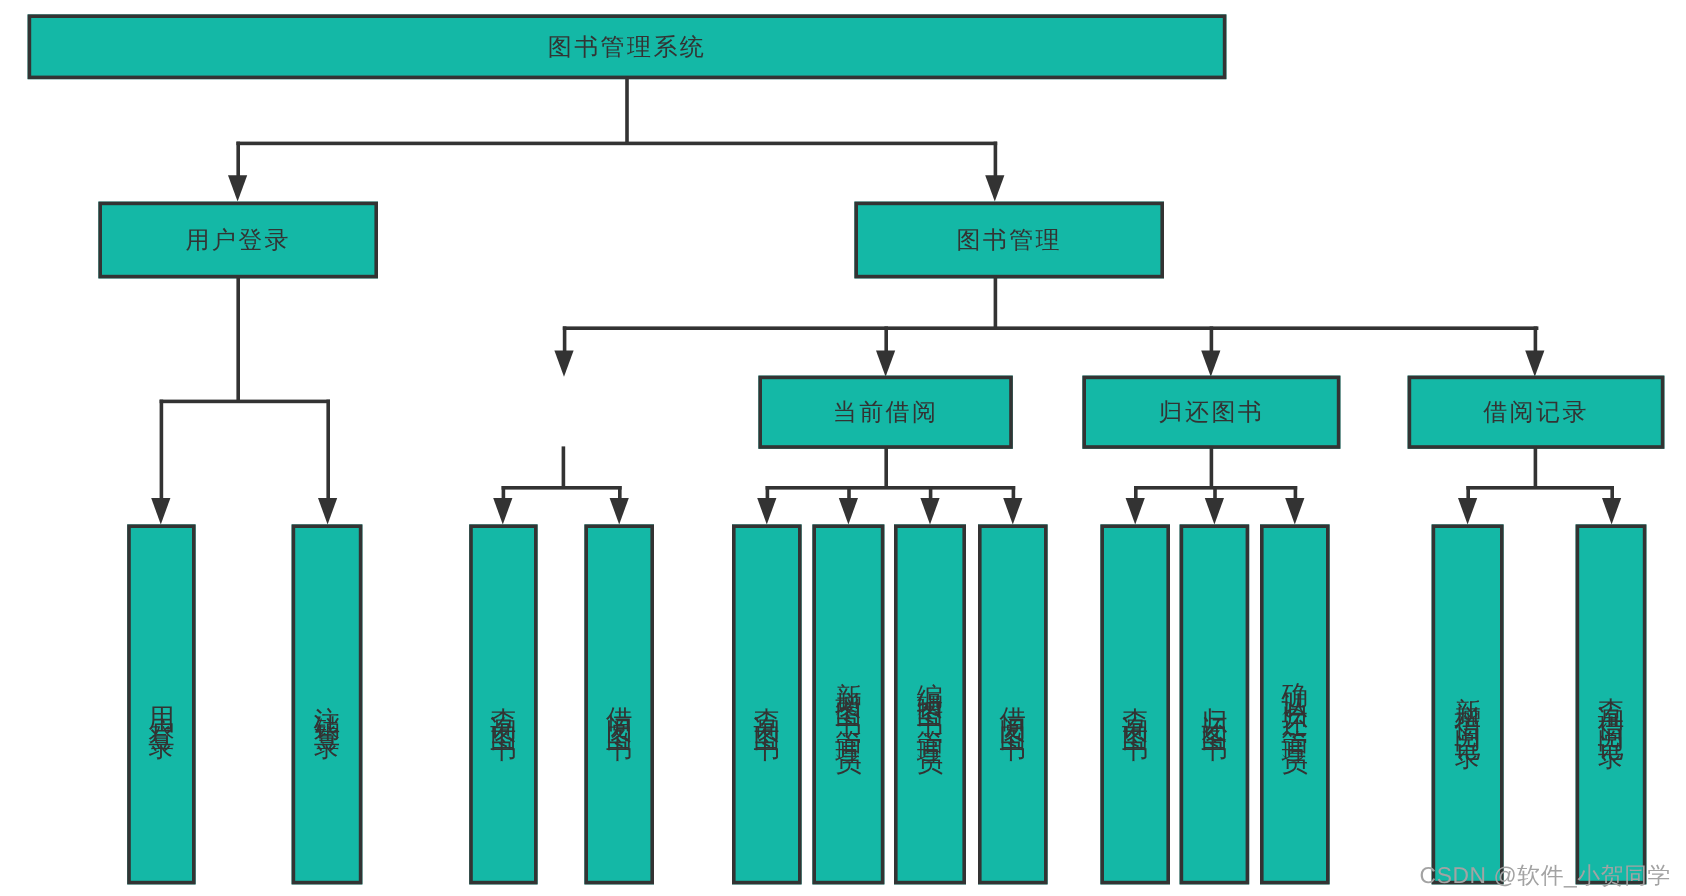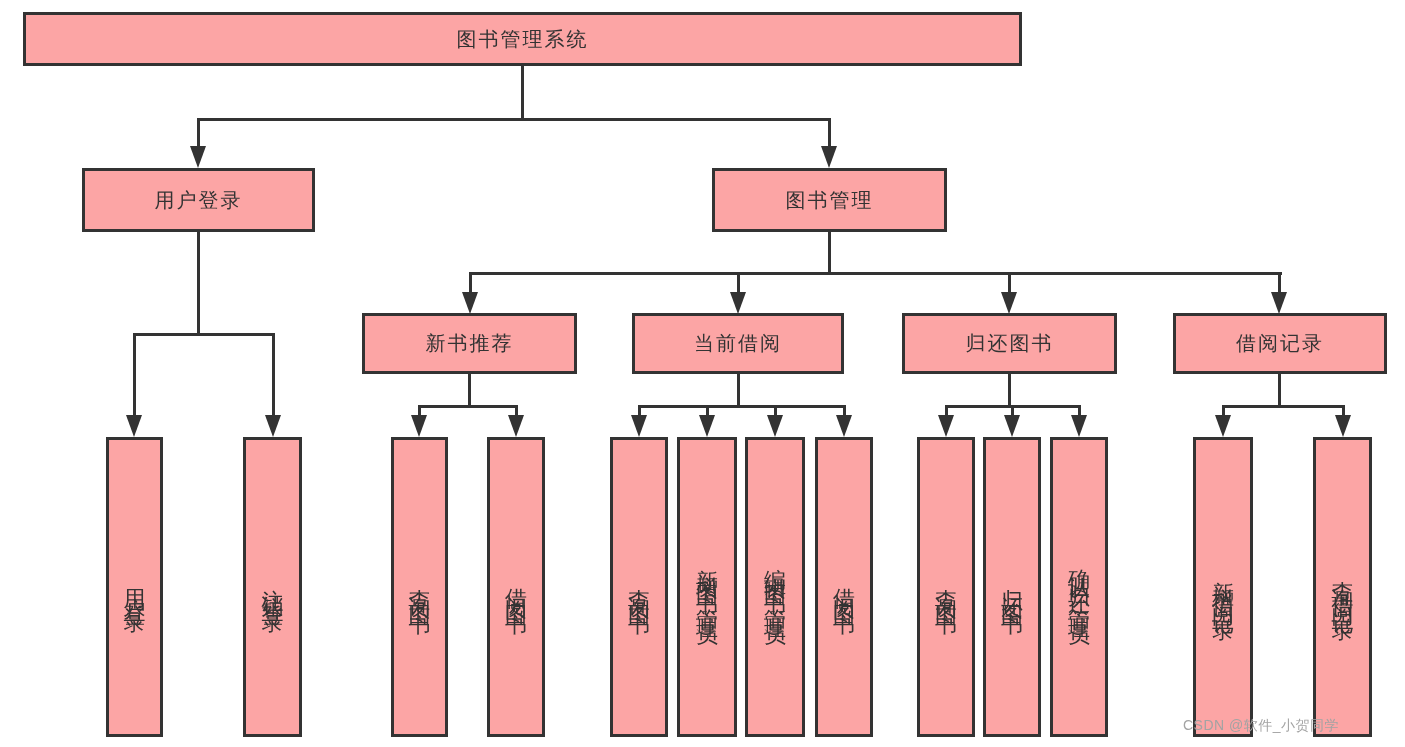--- a/index.html
+++ b/index.html
@@ -9,21 +9,21 @@
     width:1405px;height:747px;
     background:#ffffff;
     font-family:"Liberation Sans","DejaVu Sans",sans-serif;
     color:#333333;
     overflow:hidden;
   }
   .box{
     position:absolute;
     box-sizing:border-box;
     border:3px solid #333333;
-    background:#fca5a5;
+    background:#14b8a6;
     display:flex;
     align-items:center;
     justify-content:center;
   }
   .hbox{ font-size:20px; letter-spacing:2px; }
   .vbox{
     writing-mode:vertical-rl;
     text-orientation:mixed;
     font-size:22px;
     letter-spacing:8px;
@@ -33,21 +33,21 @@
   .hl{ position:absolute; height:3px; background:#333333; }
   .ah{
     position:absolute; width:0; height:0;
     border-left:8px solid transparent;
     border-right:8px solid transparent;
     border-top:22px solid #333333;
   }
   .watermark{
     position:absolute;
     left:1183px; top:717px;
-    font-size:14px;
+    font-size:19px;
     color:#a3a3a3;
     letter-spacing:0.5px;
     white-space:nowrap;
     z-index:10;
   }
 </style>
 </head>
 <body>
 
 <div class="stage">
@@ -59,21 +59,21 @@
   <div class="vl" style="left:521px;top:64px;height:56px"></div>
   <div class="hl" style="left:197px;top:118px;width:634px"></div>
   <div class="vl" style="left:197px;top:118px;height:30px"></div>
   <div class="ah" style="left:190px;top:146px"></div>
   <div class="vl" style="left:828px;top:118px;height:30px"></div>
   <div class="ah" style="left:821px;top:146px"></div>
 
   <div class="box hbox" style="left:82px;top:168px;width:233px;height:64px">
     <span>用户登录</span>
   </div>
-  <div class="box hbox" style="left:712px;top:168px;width:235px;height:64px">
+  <div class="box hbox" style="left:712px;top:168px;width:258px;height:64px">
     <span>图书管理</span>
   </div>
 
   <div class="vl" style="left:197px;top:230px;height:105px"></div>
   <div class="hl" style="left:133px;top:333px;width:142px"></div>
   <div class="vl" style="left:133px;top:333px;height:85px"></div>
   <div class="ah" style="left:126px;top:415px"></div>
   <div class="vl" style="left:272px;top:333px;height:85px"></div>
   <div class="ah" style="left:265px;top:415px"></div>
 
@@ -81,23 +81,20 @@
   <div class="hl" style="left:469px;top:272px;width:813px"></div>
   <div class="vl" style="left:469px;top:272px;height:23px"></div>
   <div class="ah" style="left:462px;top:292px"></div>
   <div class="vl" style="left:737px;top:272px;height:23px"></div>
   <div class="ah" style="left:730px;top:292px"></div>
   <div class="vl" style="left:1008px;top:272px;height:23px"></div>
   <div class="ah" style="left:1001px;top:292px"></div>
   <div class="vl" style="left:1278px;top:272px;height:23px"></div>
   <div class="ah" style="left:1271px;top:292px"></div>
 
-  <div class="box hbox" style="left:362px;top:313px;width:215px;height:61px">
-    <span>新书推荐</span>
-  </div>
   <div class="box hbox" style="left:632px;top:313px;width:212px;height:61px">
     <span>当前借阅</span>
   </div>
   <div class="box hbox" style="left:902px;top:313px;width:215px;height:61px">
     <span>归还图书</span>
   </div>
   <div class="box hbox" style="left:1173px;top:313px;width:214px;height:61px">
     <span>借阅记录</span>
   </div>
 

